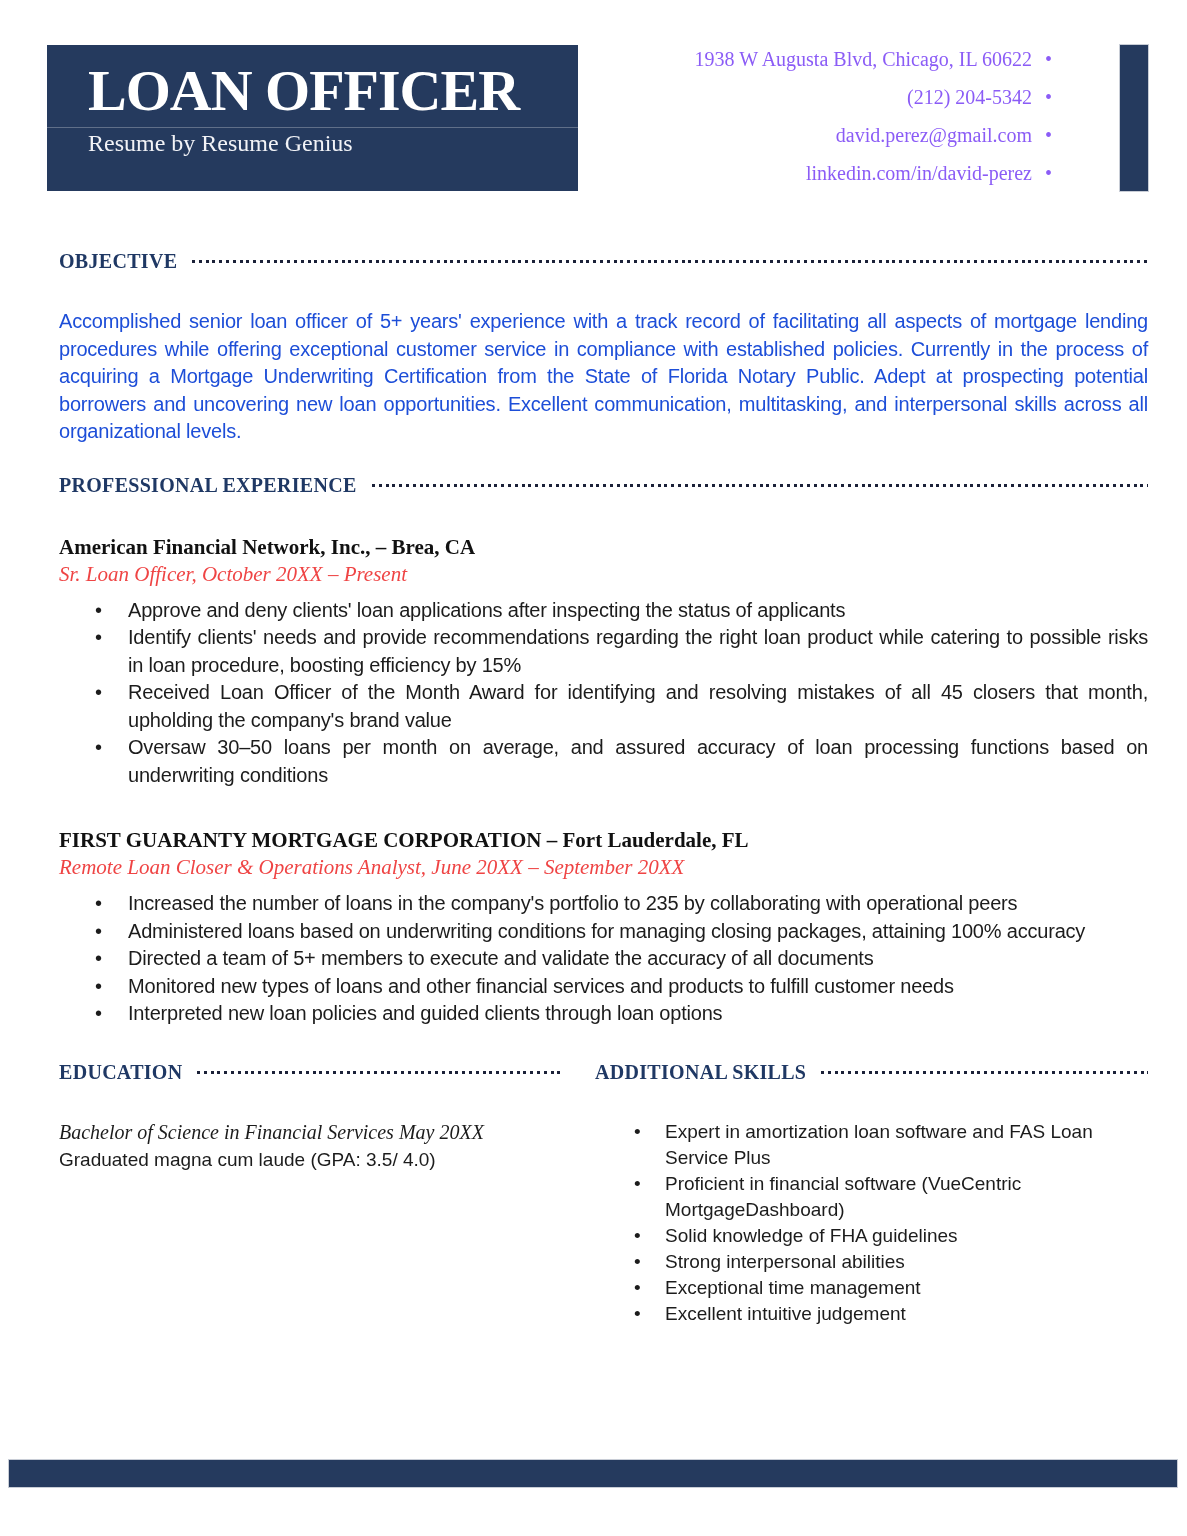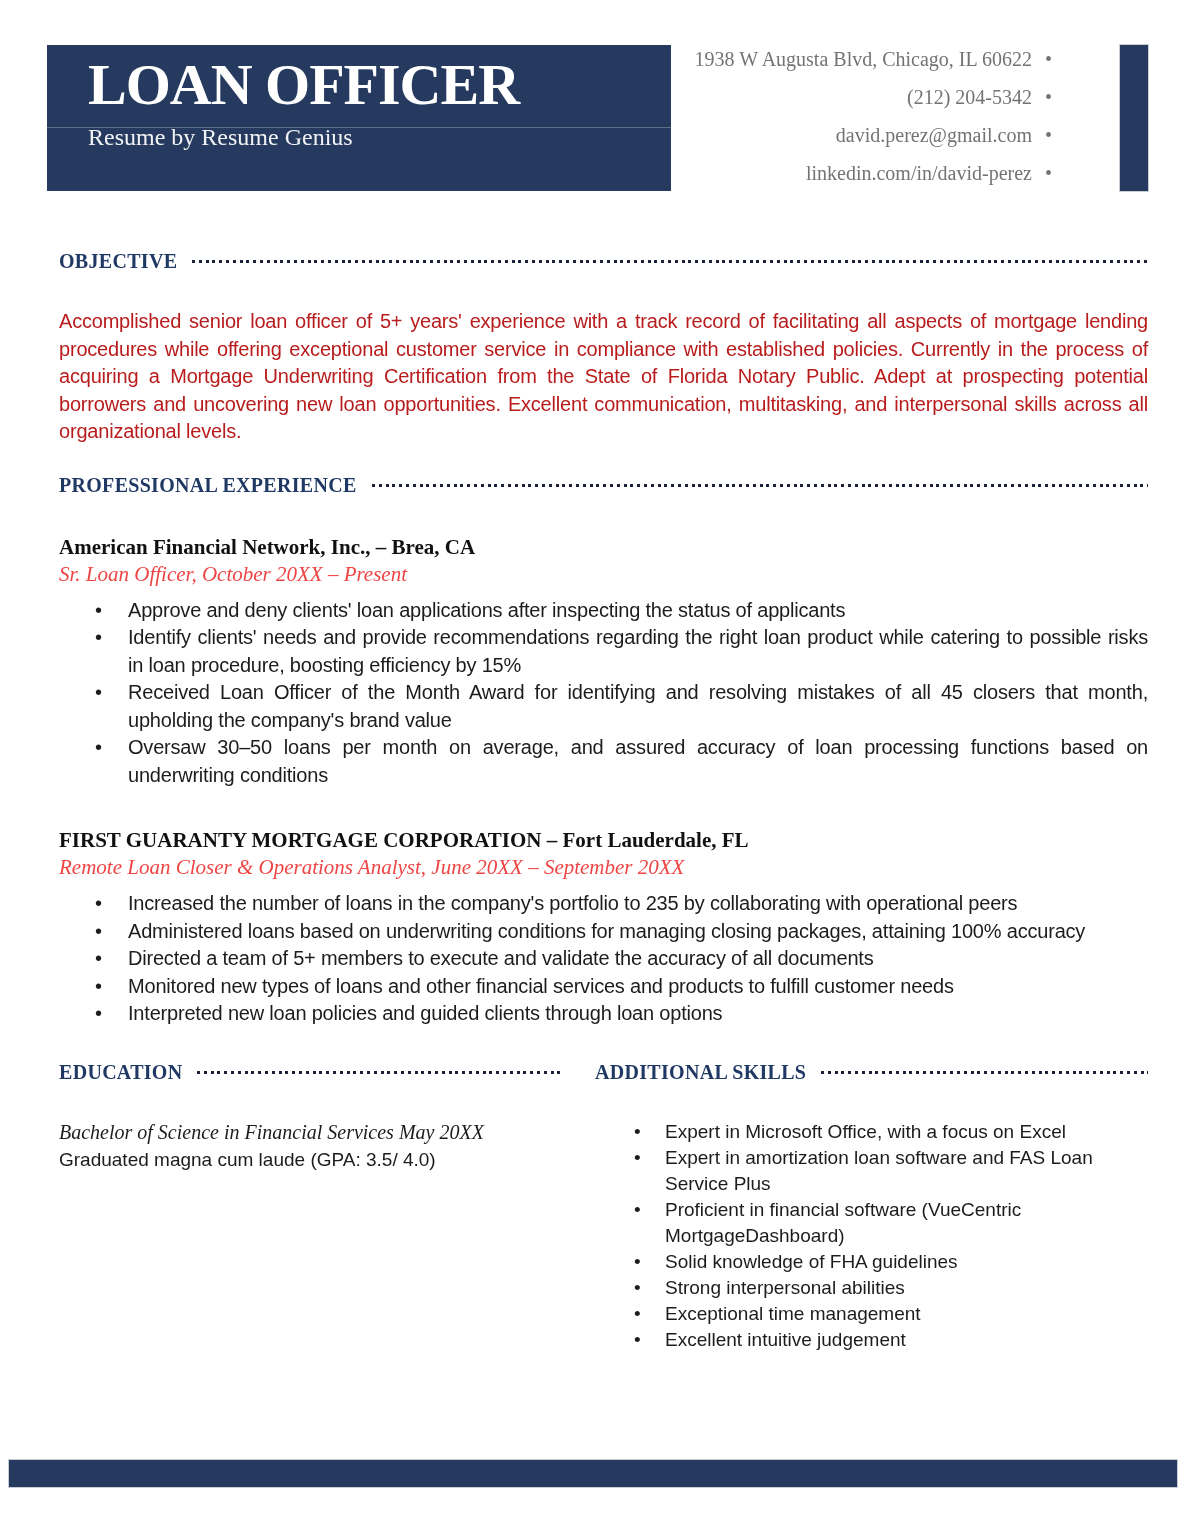--- a/index.html
+++ b/index.html
@@ -8,25 +8,25 @@
     position: relative;
     background: #ffffff;
     overflow: hidden;
     font-family: "Liberation Sans", sans-serif;
     color: #1a1a1a;
   }
 
   
   .title-box {
     position: absolute; left: 47px; top: 45px;
-    width: 624px; height: 146px;
+    width: 531px; height: 146px;
     background: #253a5e;
     color: #ffffff;
     box-sizing: border-box;
-    padding: 8px 0 0 41px;
+    padding: 14px 0 0 41px;
   }
   .title-box h1 {
     margin: 0;
     font-family: "Liberation Serif", serif;
     font-weight: bold;
     font-size: 58px;
     line-height: 64px;
     letter-spacing: -1px;
     white-space: nowrap;
   }
@@ -40,21 +40,21 @@
     font-size: 24px;
     line-height: 28px;
     color: #f2f3f7;
   }
   .contact {
     position: absolute; top: 40px; right: 135px;
     text-align: right;
     font-family: "Liberation Serif", serif;
     font-size: 20px;
     line-height: 38px;
-    color: #737373;
+    color: #8b5cf6;
     white-space: nowrap;
   }
   .contact-row .c-dot { display: inline-block; margin-left: 13px; font-size: 20px; }
   .side-bar {
     position: absolute; left: 1119px; top: 44px;
     width: 30px; height: 148px;
     background: #253a5e;
     border: 1px solid #c8cdd6;
     box-sizing: border-box;
   }
@@ -80,21 +80,21 @@
     margin-top: 1px;
     background: repeating-linear-gradient(90deg, #1b2138 0 3px, transparent 3px 6.8px);
   }
 
   .objective-text {
     margin: 36px 0 0 0;
     font-size: 20px;
     line-height: 27.5px;
     letter-spacing: -0.2px;
     text-align: justify;
-    color: #b91c1c;
+    color: #1d4ed8;
   }
 
   .section-experience { margin-top: 28px; }
   .job { margin-top: 38px; }
   .job .company {
     margin: 0;
     font-family: "Liberation Serif", serif;
     font-weight: bold;
     font-size: 21px;
     line-height: 27px;
@@ -257,21 +257,20 @@
         <div class="honors">Graduated magna cum laude (GPA: 3.5/ 4.0)</div>
       </div>
     </div>
 
     <div class="col-sk">
       <div class="sec-head">
         <h2>ADDITIONAL SKILLS</h2>
         <div class="dots"></div>
       </div>
       <ul>
-        <li>Expert in Microsoft Office, with a focus on Excel</li>
         <li>Expert in amortization loan software and FAS Loan Service Plus</li>
         <li>Proficient in financial software (VueCentric MortgageDashboard)</li>
         <li>Solid knowledge of FHA guidelines</li>
         <li>Strong interpersonal abilities</li>
         <li>Exceptional time management</li>
         <li>Excellent intuitive judgement</li>
       </ul>
     </div>
 
   </section>

